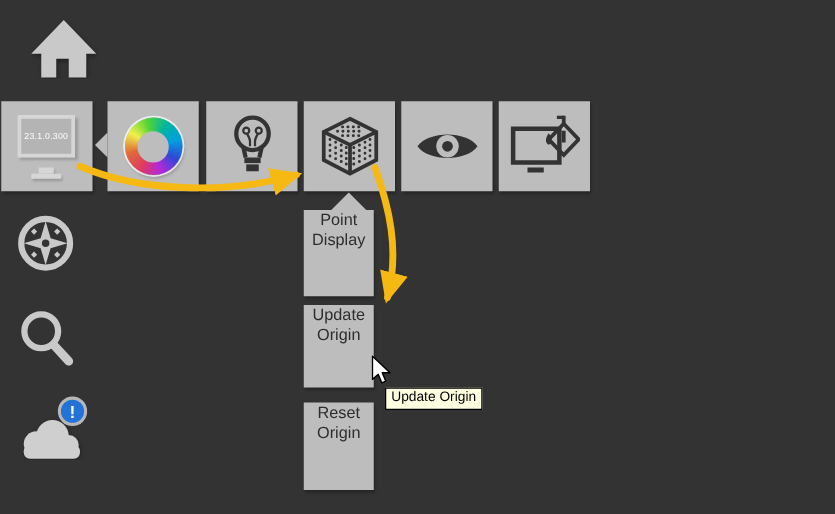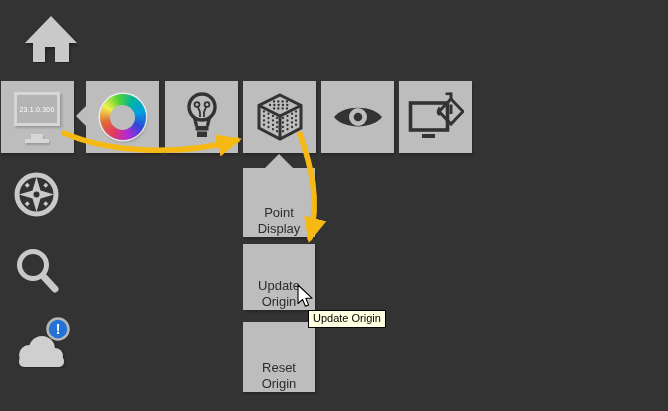--- a/index.html
+++ b/index.html
@@ -21,23 +21,23 @@
   .btn-eye   {left:321px;top:81px;}
   .btn-paint {left:399px;top:81px;}
   
   .notch-left{
     position:absolute;left:76px;top:106px;width:0;height:0;
     border-top:10px solid transparent;border-bottom:10px solid transparent;
     border-right:10px solid #bdbdbd;
   }
   
   .fly{
-    position:absolute;left:243px;width:72px;background:#bdbdbd;
+    position:absolute;left:243px;width:56px;background:#bdbdbd;
     box-shadow:1px 2px 2px rgba(0,0,0,.25);
-    display:flex;align-items:flex-end;justify-content:center;text-align:center;
+    display:flex;align-items:flex-start;justify-content:center;text-align:center;
     font-size:13px;line-height:16px;color:#2d2d2d;padding:0 4px;box-sizing:border-box;
   }
   .fly-1{top:168px;height:69px;}
   .fly-2{top:244px;height:66px;}
   .fly-3{top:322px;height:70px;}
   .notch-up{
     position:absolute;left:265px;top:154px;width:0;height:0;
     border-left:14px solid transparent;border-right:14px solid transparent;
     border-bottom:14px solid #bdbdbd;
   }

